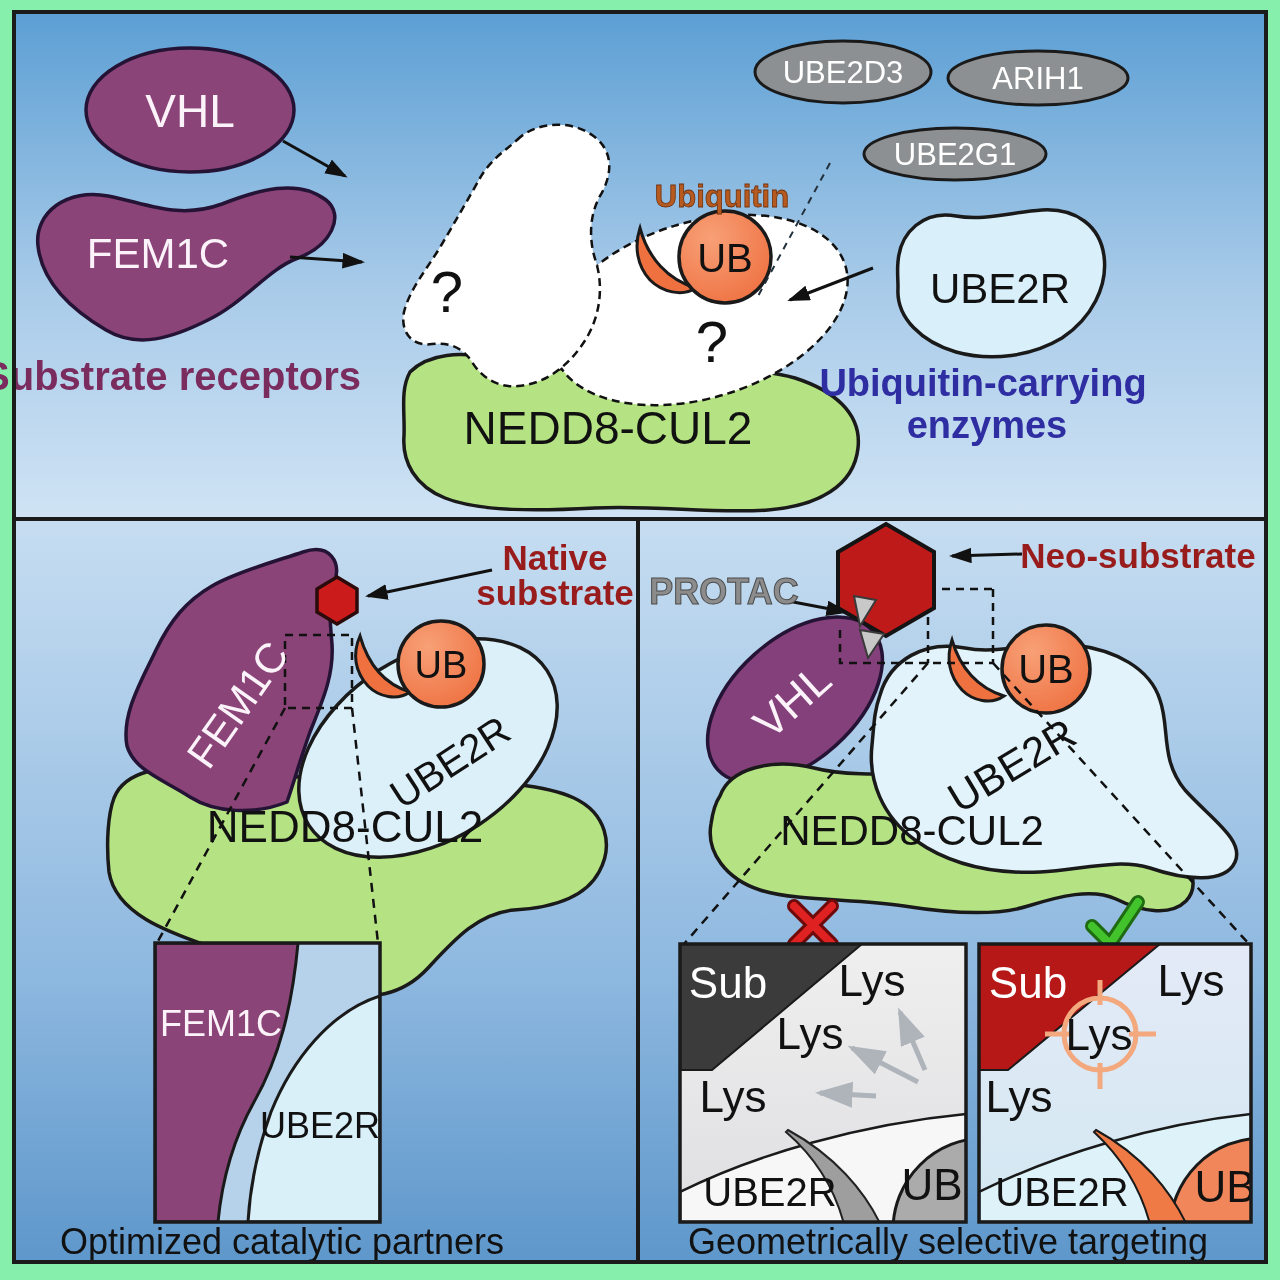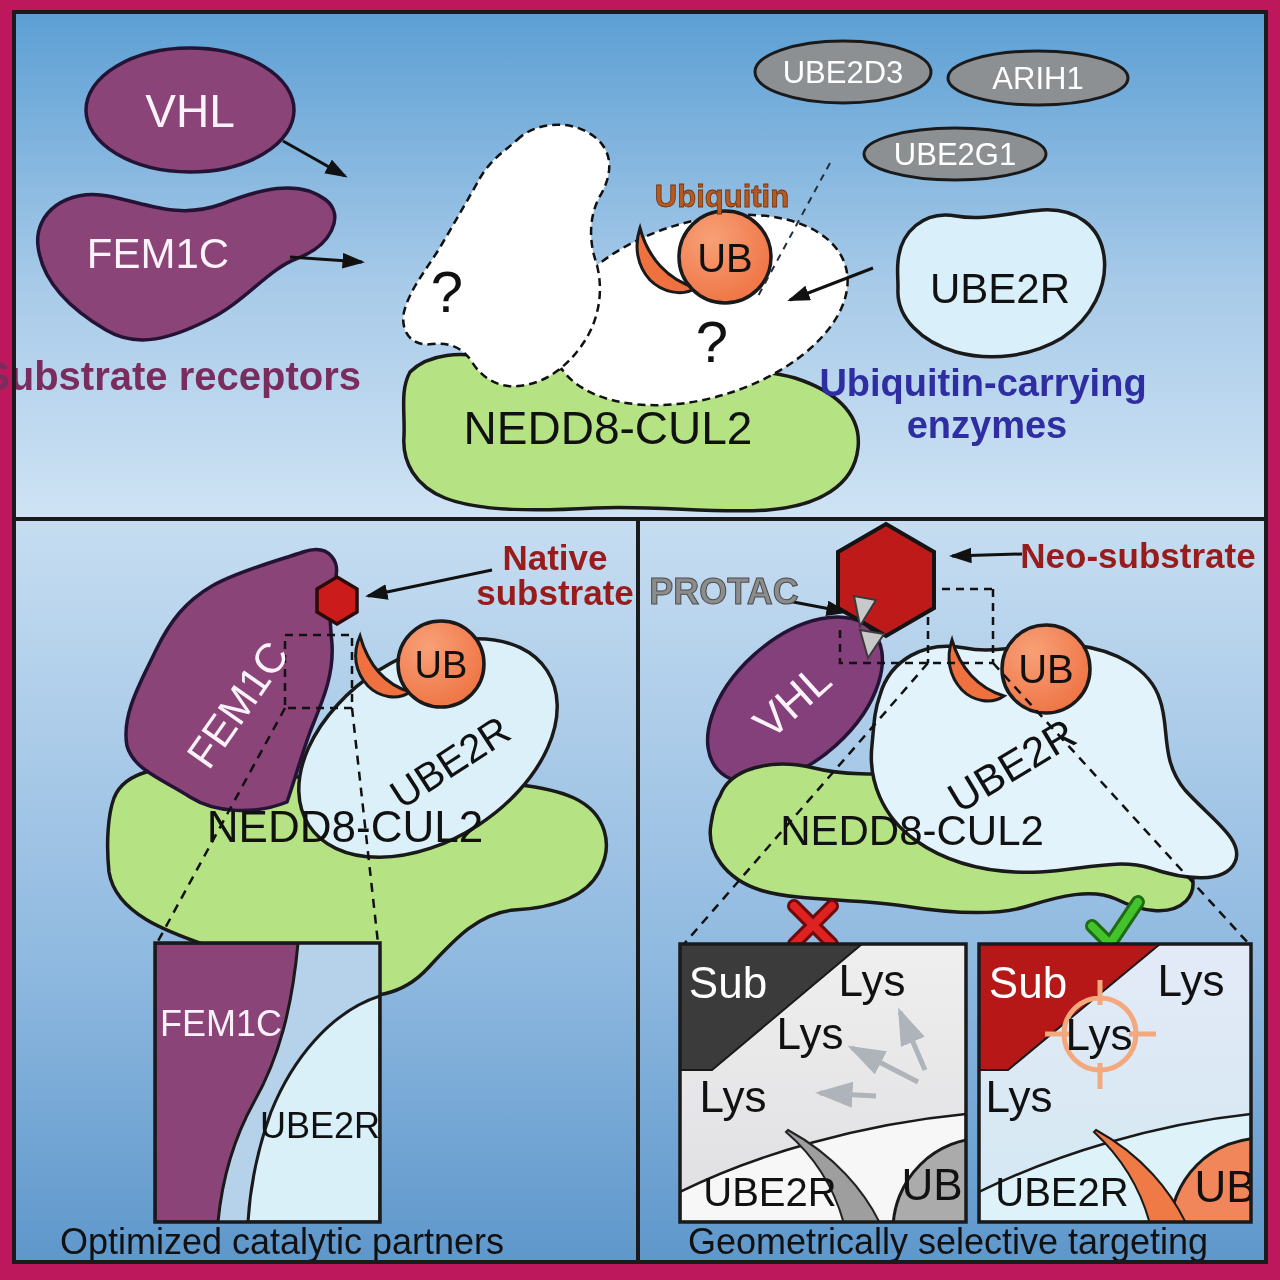--- a/index.html
+++ b/index.html
@@ -1,16 +1,16 @@
 <!DOCTYPE html>
 <html><head>
 <meta charset="utf-8">
 <style>
   html,body{margin:0;padding:0;background:#fff;}
-  .stage{position:relative;width:1280px;height:1280px;background:#be185d;}
+  .stage{position:relative;width:1280px;height:1280px;background:#86efac;}
   svg{position:absolute;left:0;top:0;}
   text{font-family:"Liberation Sans","DejaVu Sans",sans-serif;}
   .blk{fill:#111111;}
   .wht{fill:#fbf3f9;}
   .bold{font-weight:bold;}
 </style>
 </head>
 <body>
 
 <div class="stage">

